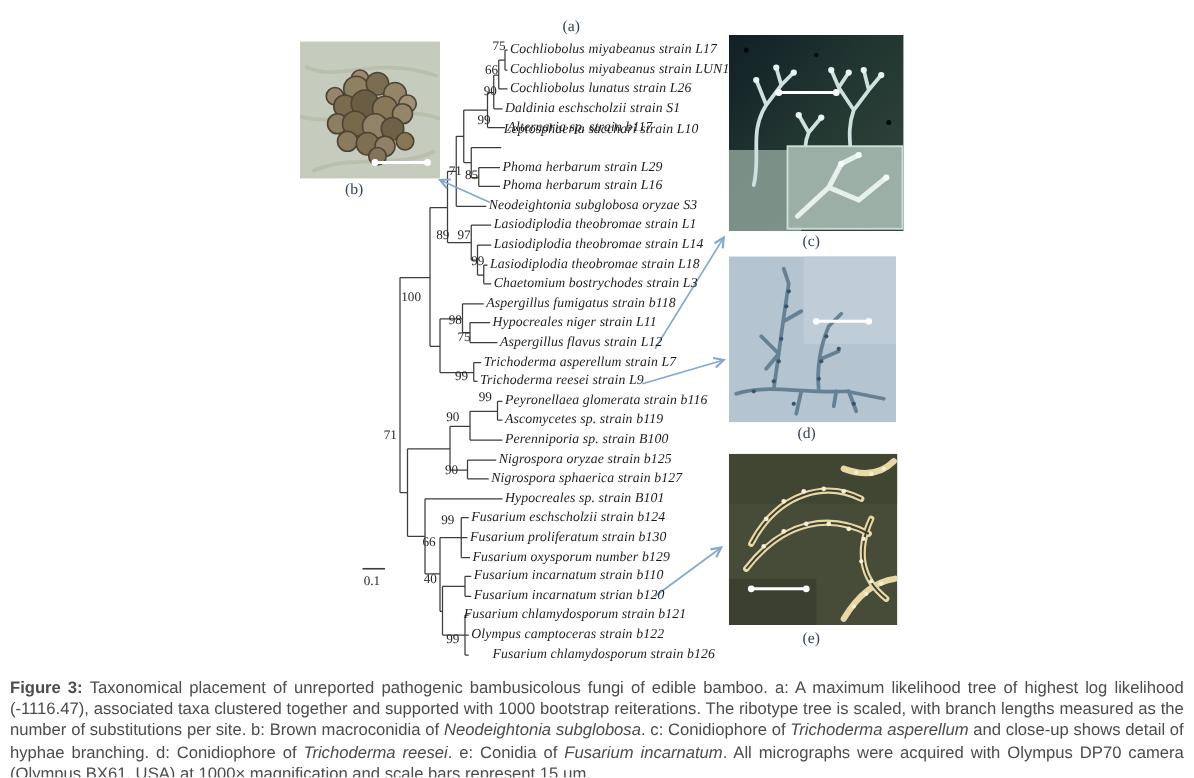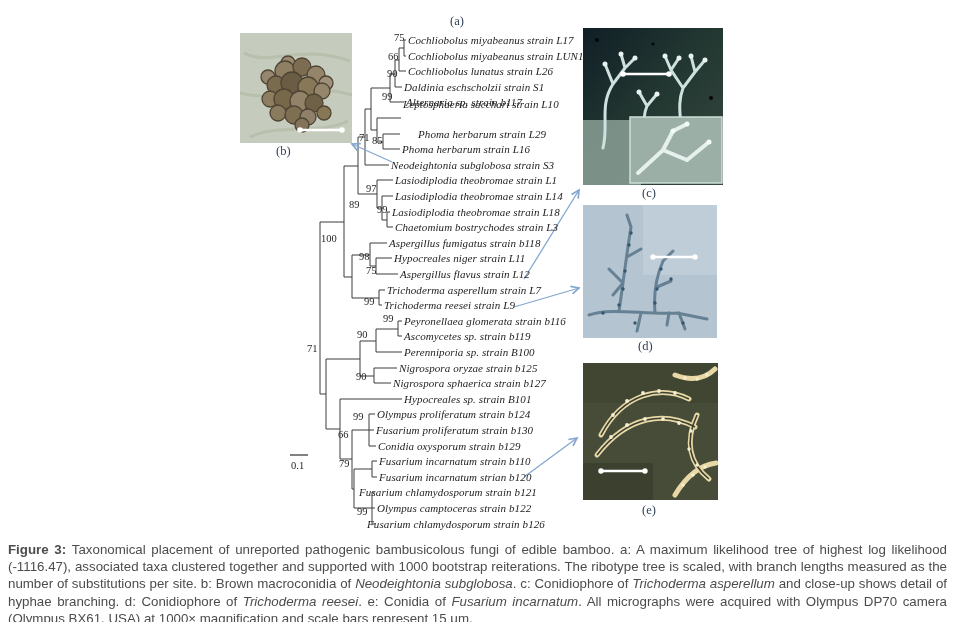--- a/index.html
+++ b/index.html
@@ -244,63 +244,63 @@
   <span class="plabel" style="left:642px;top:504px">(e)</span>
 
   <span class="sclabel" style="left:291px;top:461px">0.1</span>
 
   <span class="taxon" style="left:408px;top:40px">Cochliobolus miyabeanus strain L17</span>
   <span class="taxon" style="left:408px;top:56px">Cochliobolus miyabeanus strain LUN1</span>
   <span class="taxon" style="left:408px;top:71px">Cochliobolus lunatus strain L26</span>
   <span class="taxon" style="left:404px;top:87px">Daldinia eschscholzii strain S1</span>
   <span class="taxon" style="left:406px;top:102px">Alternaria sp. strain b117</span>
   <span class="taxon" style="left:403px;top:104px">Leptosphaeria sacchari strain L10</span>
-  <span class="taxon" style="left:418px;top:134px">Phoma herbarum strain L29</span>
+  <span class="taxon" style="left:402px;top:134px">Phoma herbarum strain L29</span>
   <span class="taxon" style="left:402px;top:149px">Phoma herbarum strain L16</span>
-  <span class="taxon" style="left:391px;top:165px">Neodeightonia subglobosa strain S3</span>
+  <span class="taxon" style="left:391px;top:165px">Neodeightonia subglobosa oryzae S3</span>
   <span class="taxon" style="left:395px;top:180px">Lasiodiplodia theobromae strain L1</span>
   <span class="taxon" style="left:395px;top:196px">Lasiodiplodia theobromae strain L14</span>
   <span class="taxon" style="left:392px;top:212px">Lasiodiplodia theobromae strain L18</span>
   <span class="taxon" style="left:395px;top:227px">Chaetomium bostrychodes strain L3</span>
   <span class="taxon" style="left:389px;top:243px">Aspergillus fumigatus strain b118</span>
   <span class="taxon" style="left:394px;top:258px">Hypocreales niger strain L11</span>
   <span class="taxon" style="left:400px;top:274px">Aspergillus flavus strain L12</span>
   <span class="taxon" style="left:387px;top:290px">Trichoderma asperellum strain L7</span>
   <span class="taxon" style="left:384px;top:305px">Trichoderma reesei strain L9</span>
   <span class="taxon" style="left:404px;top:321px">Peyronellaea glomerata strain b116</span>
   <span class="taxon" style="left:404px;top:336px">Ascomycetes sp. strain b119</span>
   <span class="taxon" style="left:404px;top:352px">Perenniporia sp. strain B100</span>
   <span class="taxon" style="left:399px;top:368px">Nigrospora oryzae strain b125</span>
   <span class="taxon" style="left:393px;top:383px">Nigrospora sphaerica strain b127</span>
   <span class="taxon" style="left:404px;top:399px">Hypocreales sp. strain B101</span>
-  <span class="taxon" style="left:377px;top:414px">Olympus proliferatum strain b124</span>
+  <span class="taxon" style="left:377px;top:414px">Fusarium eschscholzii strain b124</span>
   <span class="taxon" style="left:376px;top:430px">Fusarium proliferatum strain b130</span>
-  <span class="taxon" style="left:378px;top:446px">Conidia oxysporum strain b129</span>
+  <span class="taxon" style="left:378px;top:446px">Fusarium oxysporum number b129</span>
   <span class="taxon" style="left:379px;top:461px">Fusarium incarnatum strain b110</span>
   <span class="taxon" style="left:379px;top:477px">Fusarium incarnatum strian b120</span>
-  <span class="taxon" style="left:359px;top:492px">Fusarium chlamydosporum strain b121</span>
+  <span class="taxon" style="left:371px;top:492px">Fusarium chlamydosporum strain b121</span>
   <span class="taxon" style="left:377px;top:508px">Olympus camptoceras strain b122</span>
-  <span class="taxon" style="left:367px;top:524px">Fusarium chlamydosporum strain b126</span>
+  <span class="taxon" style="left:394px;top:524px">Fusarium chlamydosporum strain b126</span>
 
   <span class="bs" style="left:394px;top:33px">75</span>
   <span class="bs" style="left:388px;top:52px">66</span>
   <span class="bs" style="left:387px;top:69px">90</span>
   <span class="bs" style="left:382px;top:92px">99</span>
   <span class="bs" style="left:359px;top:133px">71</span>
   <span class="bs" style="left:372px;top:136px">85</span>
-  <span class="bs" style="left:349px;top:200px">89</span>
+  <span class="bs" style="left:349px;top:184px">89</span>
   <span class="bs" style="left:366px;top:184px">97</span>
   <span class="bs" style="left:377px;top:205px">99</span>
   <span class="bs" style="left:321px;top:234px">100</span>
   <span class="bs" style="left:359px;top:252px">98</span>
   <span class="bs" style="left:366px;top:266px">75</span>
   <span class="bs" style="left:364px;top:297px">99</span>
   <span class="bs" style="left:383px;top:314px">99</span>
   <span class="bs" style="left:357px;top:330px">90</span>
   <span class="bs" style="left:307px;top:344px">71</span>
   <span class="bs" style="left:356px;top:372px">90</span>
   <span class="bs" style="left:353px;top:412px">99</span>
   <span class="bs" style="left:338px;top:430px">66</span>
-  <span class="bs" style="left:339px;top:459px">79</span>
+  <span class="bs" style="left:339px;top:459px">40</span>
   <span class="bs" style="left:357px;top:507px">99</span>
 
   <p id="caption"><span class="b">Figure 3: </span><span>Taxonomical placement of unreported pathogenic bambusicolous fungi of edible bamboo. a: A maximum likelihood tree of highest log likelihood (-1116.47), associated taxa clustered together and supported with 1000 bootstrap reiterations. The ribotype tree is scaled, with branch lengths measured as the number of substitutions per site. b: Brown macroconidia of </span><span class="i">Neodeightonia subglobosa</span><span>. c: Conidiophore of </span><span class="i">Trichoderma asperellum</span><span> and close-up shows detail of hyphae branching. d: Conidiophore of </span><span class="i">Trichoderma reesei</span><span>. e: Conidia of </span><span class="i">Fusarium incarnatum</span><span>. All micrographs were acquired with Olympus DP70 camera (Olympus BX61, USA) at 1000× magnification and scale bars represent 15 μm.</span></p>
 </div>
 
 </body></html>

